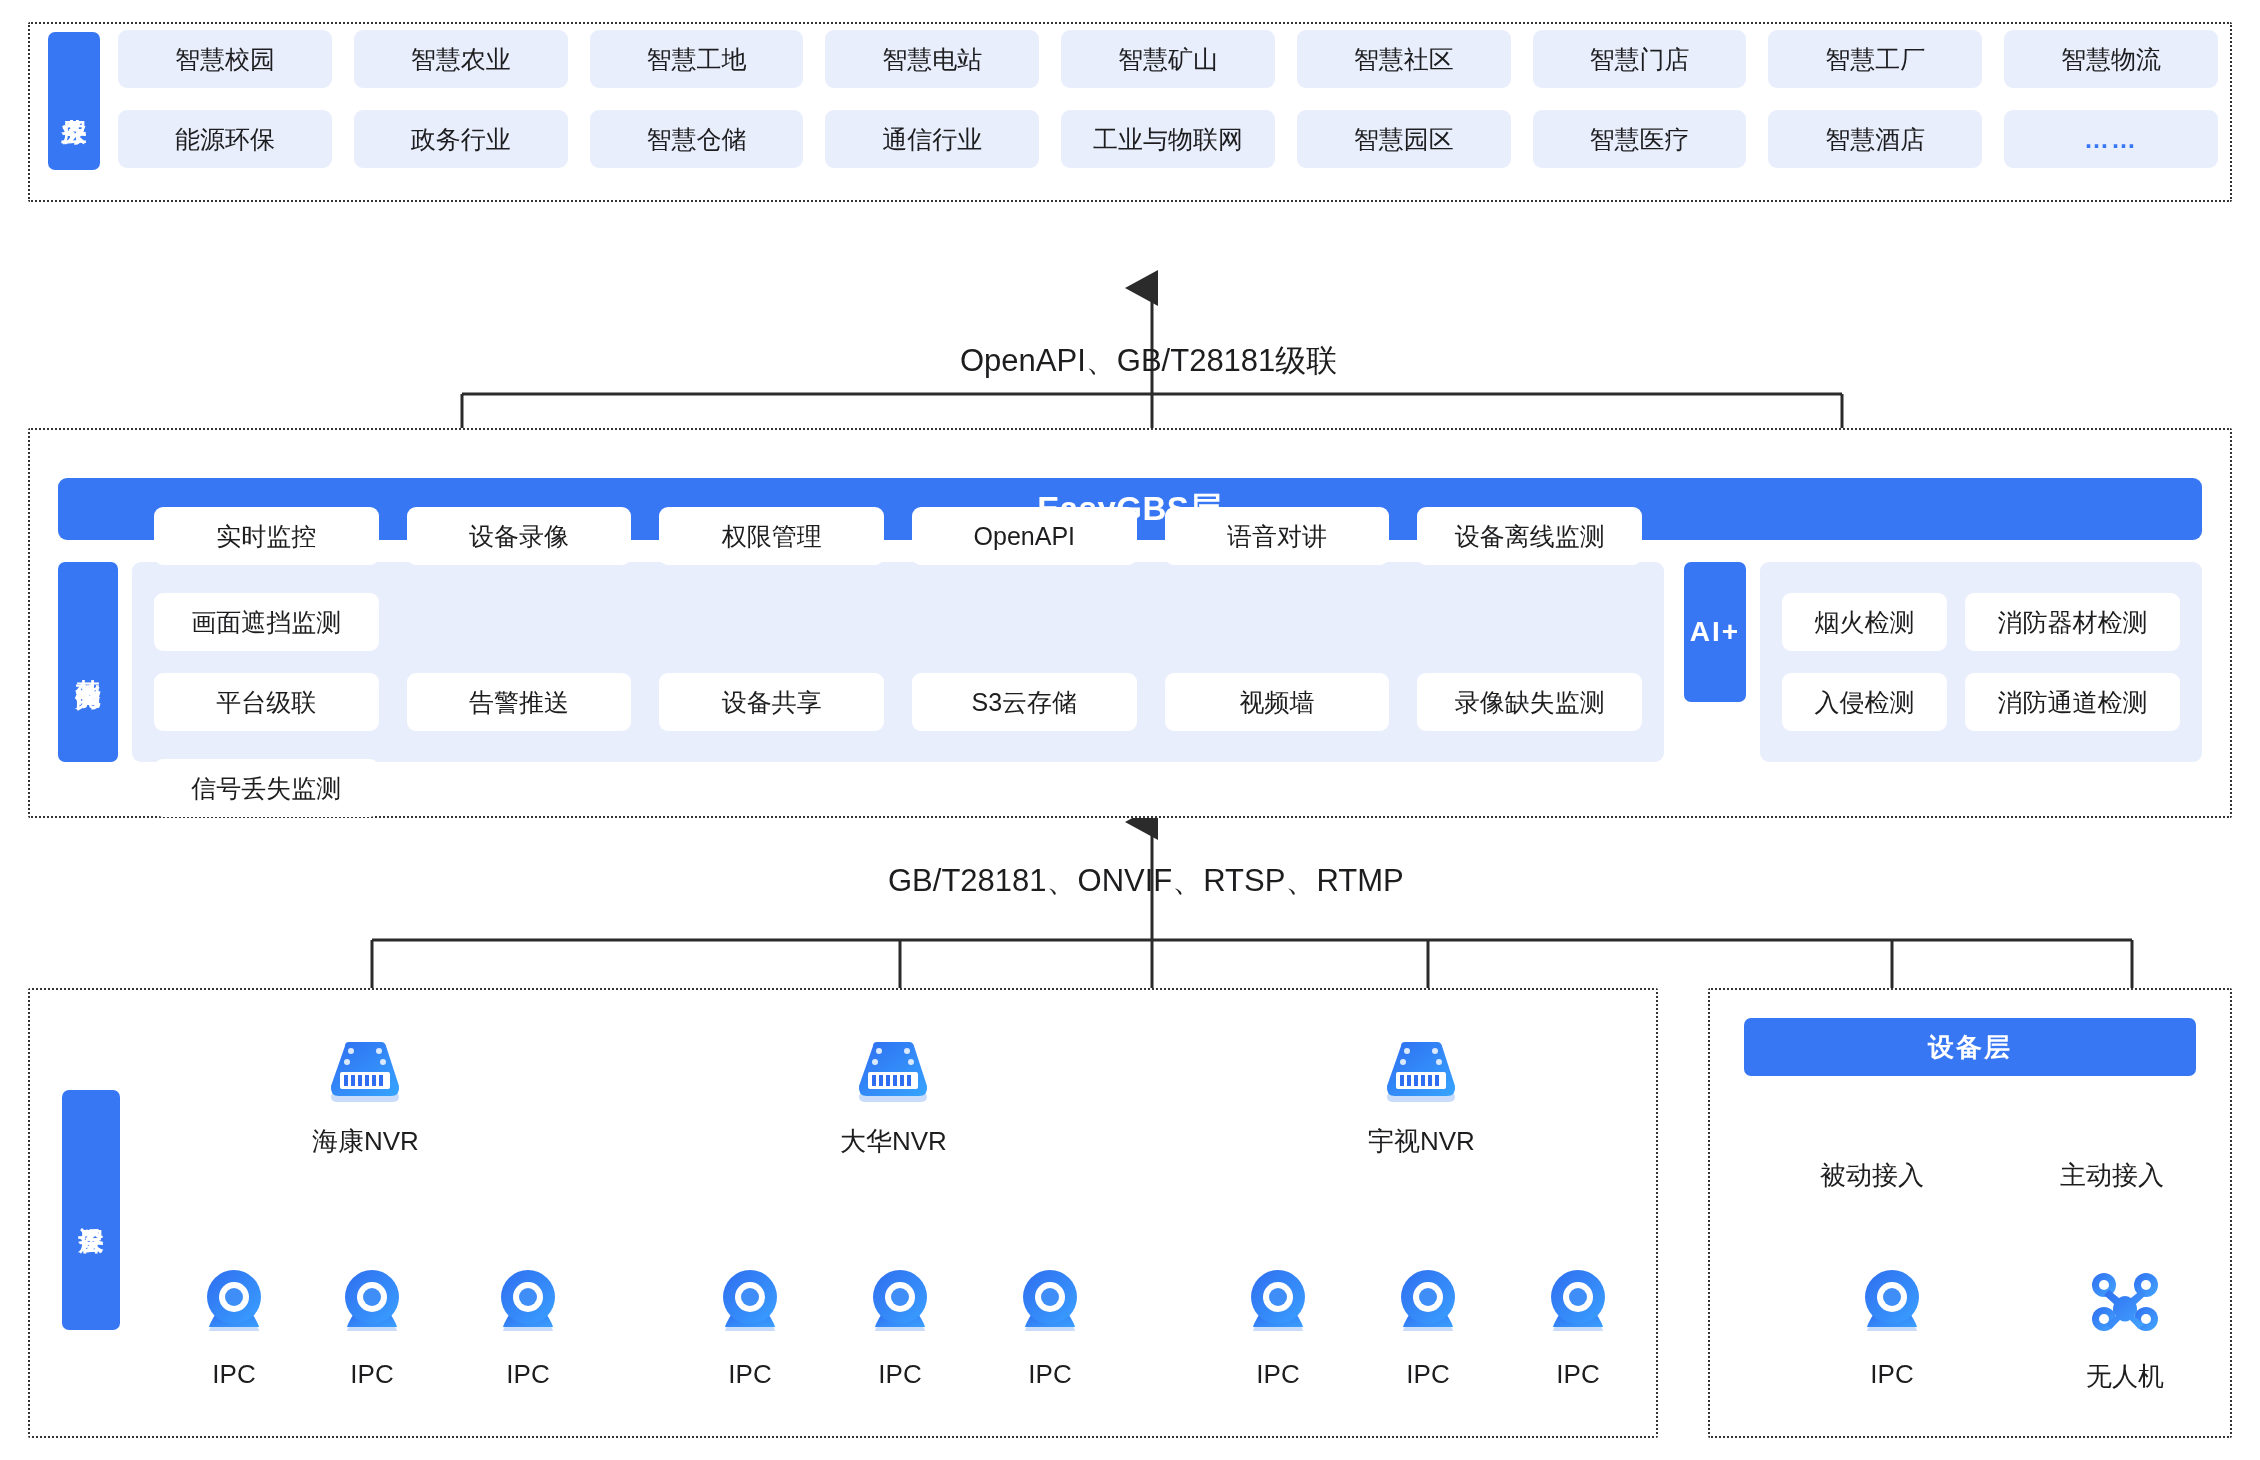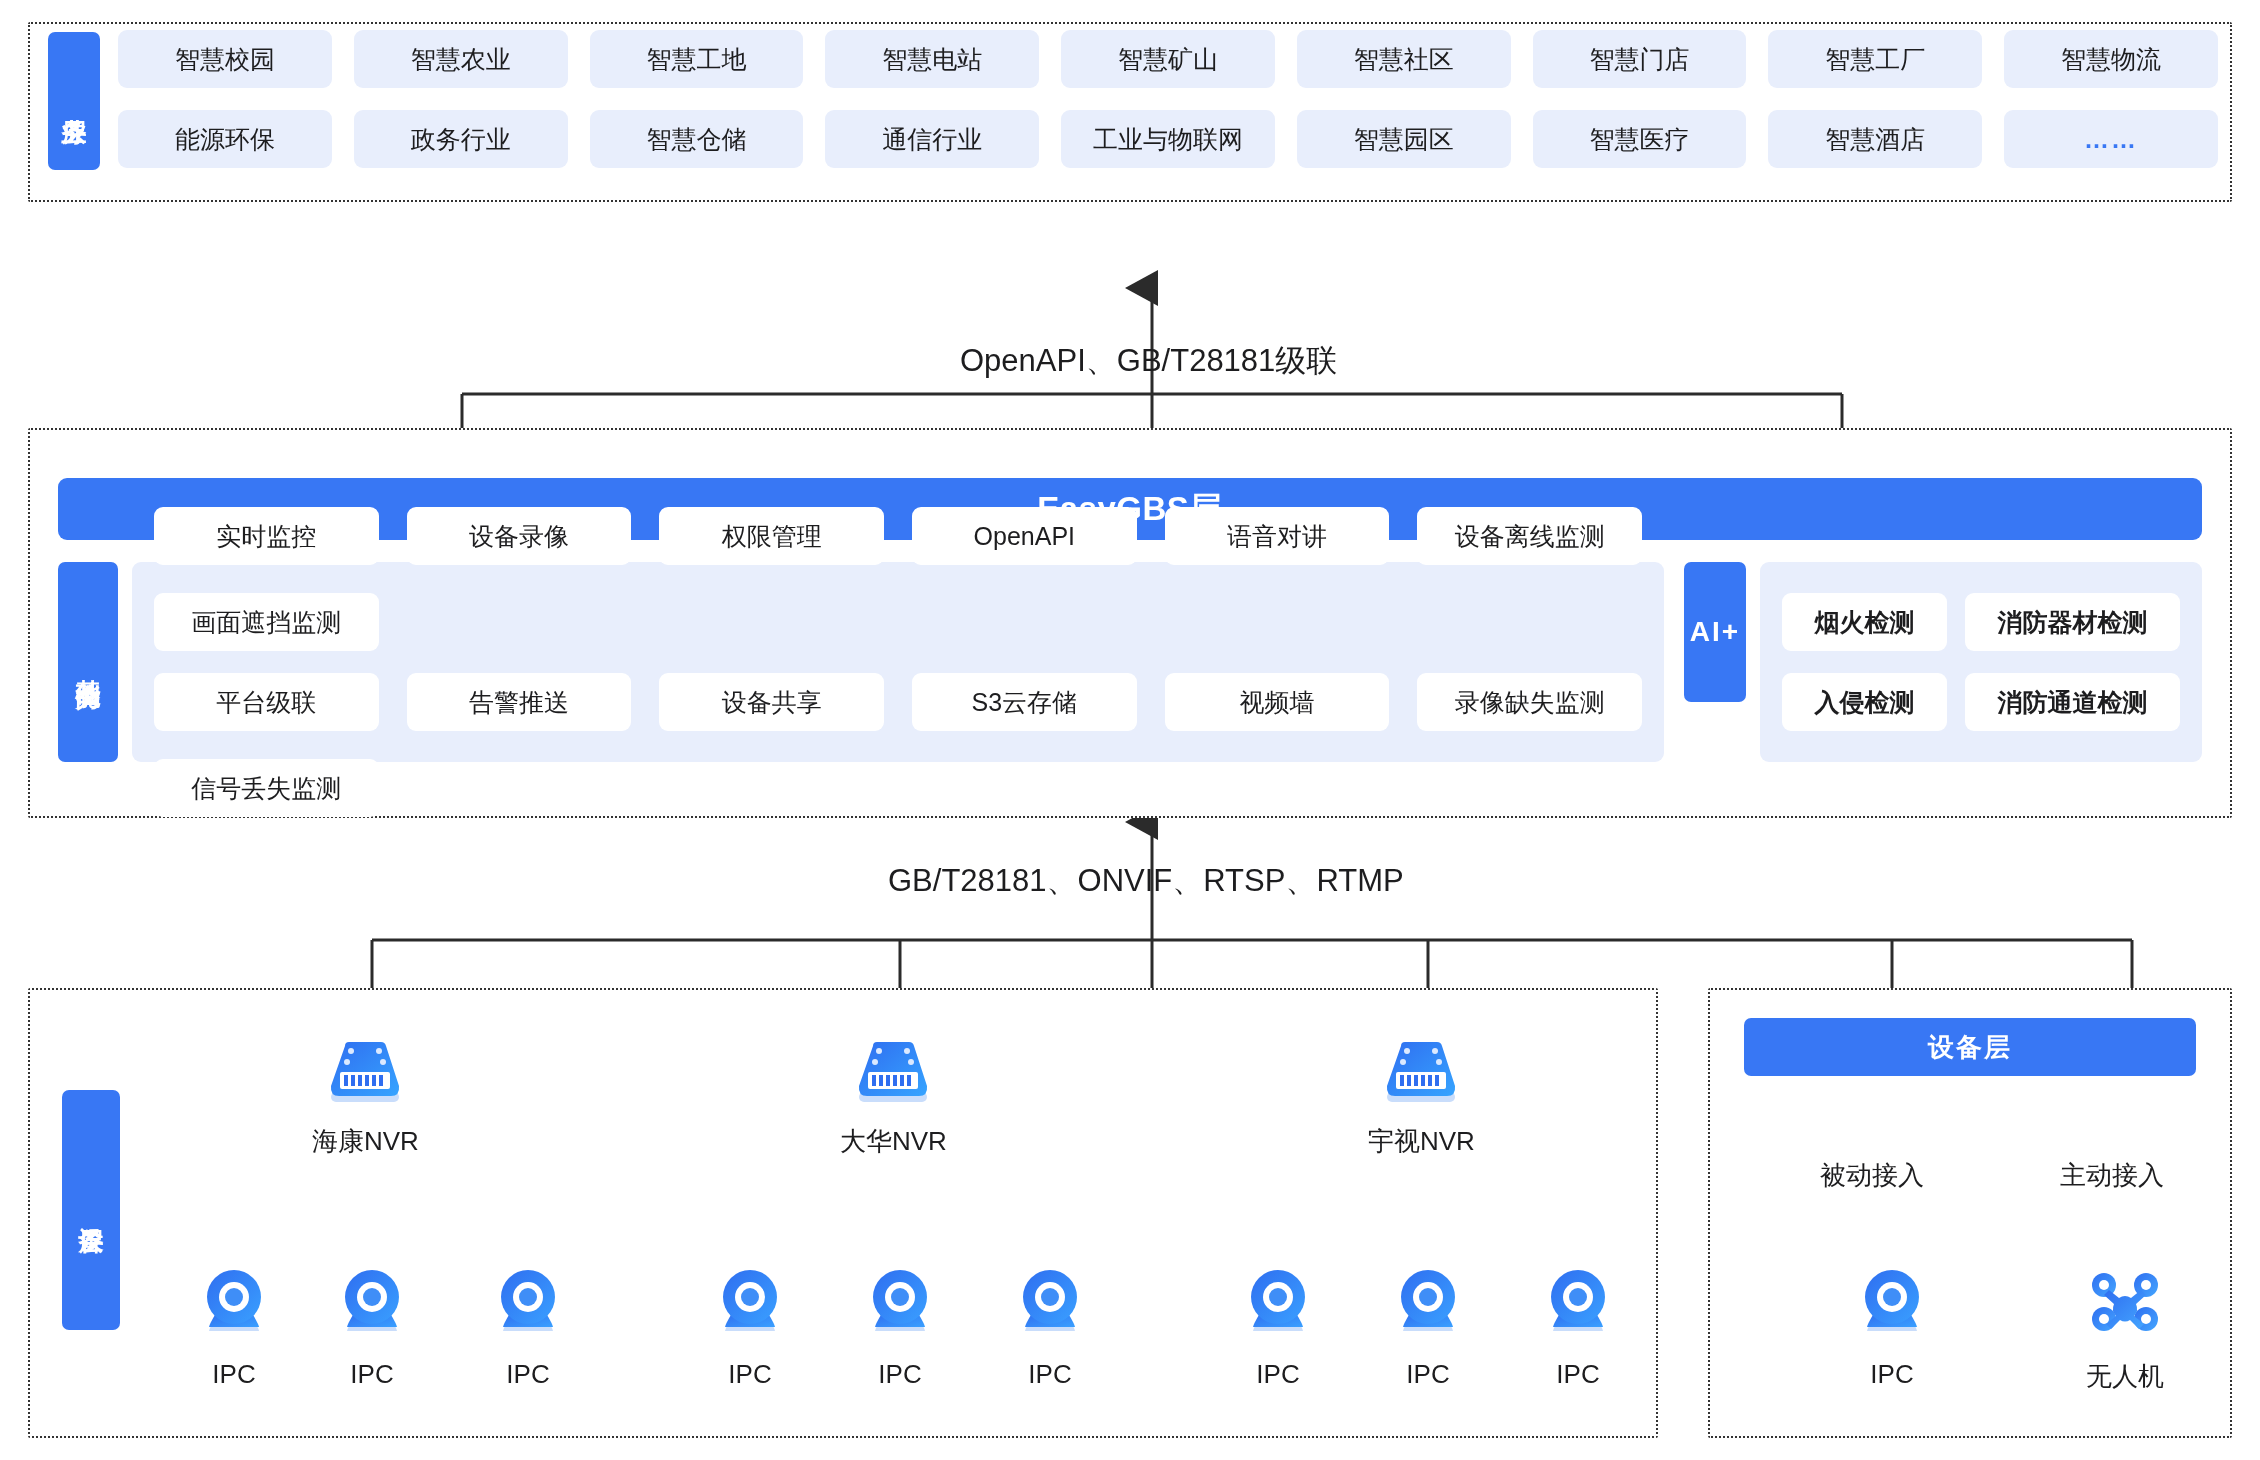--- a/index.html
+++ b/index.html
@@ -84,21 +84,20 @@
     padding: 0 22px;
   }
   .cap-row { display: grid; grid-template-columns: repeat(6, 1fr); gap: 28px; }
   #ai-label { position: absolute; left: 1684px; top: 562px; width: 62px; height: 140px;
               font-size: 28px; writing-mode: horizontal-tb; }
   #ai-panel {
     position: absolute; left: 1760px; top: 562px; width: 442px; height: 200px;
     background: #e8eefc; border-radius: 9px;
     display: flex; flex-direction: column; justify-content: center; gap: 22px;
     padding: 0 22px;
-    font-weight: bold;
   }
   .ai-row { display: grid; grid-template-columns: 1fr 1.3fr; gap: 18px; }
 
   
   #device-box-left { left: 28px; top: 988px; width: 1630px; height: 450px; }
   #device-label-left { position: absolute; left: 62px; top: 1090px; width: 58px; height: 240px; }
   #device-box-right { left: 1708px; top: 988px; width: 524px; height: 450px; }
   #device-bar-right {
     position: absolute; left: 1744px; top: 1018px; width: 452px; height: 58px;
     background: #3877f4; border-radius: 7px;

